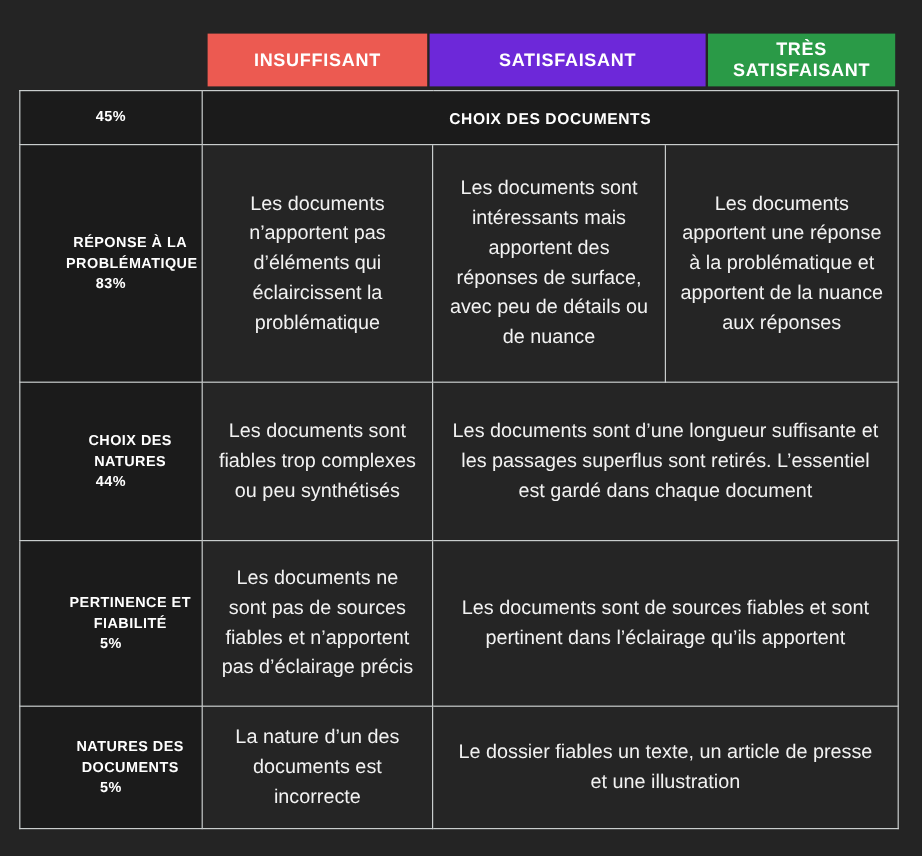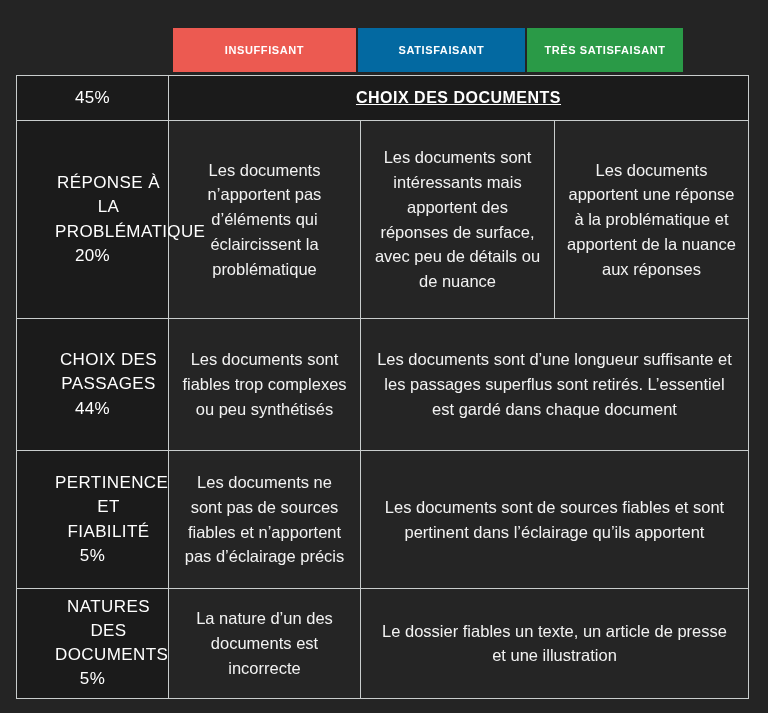--- a/index.html
+++ b/index.html
@@ -31,28 +31,28 @@
     height: 44px;
     display: flex;
     gap: 2px;
   }
   .hdr {
     display: flex;
     align-items: center;
     justify-content: center;
     color: #ffffff;
     font-weight: bold;
-    font-size: 11px;
+    font-size: 15px;
     letter-spacing: 0.6px;
     text-align: center;
     box-sizing: border-box;
     padding: 0 4px;
   }
   .hdr-1 { width: 183px; background: #ec5a51; }
-  .hdr-2 { width: 167px; background: #0369a1; }
+  .hdr-2 { width: 230px; background: #6d28d9; }
   .hdr-3 { width: 156px; background: #2a9a47; }
 
   
   table.grid {
     position: absolute;
     left: 16px;
     top: 75px;
     width: 732px;
     height: 615px;
     border-collapse: collapse;
@@ -62,22 +62,22 @@
     border: 1px solid #c9cdcd;
     vertical-align: middle;
     box-sizing: border-box;
   }
 
   
   td.lbl {
     width: 152px;
     background: #1b1b1b;
     color: #ffffff;
-    font-weight: normal;
-    font-size: 17px;
+    font-weight: bold;
+    font-size: 12px;
     line-height: 1.42;
     letter-spacing: 0.4px;
     text-align: center;
     padding: 6px 6px;
   }
   td.lbl .pct { display: block; }
   td.lbl .nm  { display: block; margin-left: 32px; }
 
   
   td.cell {
@@ -86,24 +86,23 @@
     font-size: 16.5px;
     line-height: 1.5;
     text-align: center;
     padding: 8px 12px;
     font-weight: 400;
   }
   td.span-all {
     background: #1b1b1b;
     color: #ffffff;
     font-weight: bold;
-    font-size: 16px;
+    font-size: 13px;
     letter-spacing: 0.5px;
     text-align: center;
-    text-decoration: underline;
   }
 
   
   col.c1 { width: 152px; }
   col.c2 { width: 192px; }
   col.c3 { width: 194px; }
   col.c4 { width: 194px; }
 </style>
 </head>
 <body>
@@ -126,30 +125,30 @@
     <tbody>
 
       <tr style="height:45px;">
         <td class="lbl">45%</td>
         <td class="span-all" colspan="3">CHOIX DES DOCUMENTS</td>
       </tr>
 
       <tr style="height:198px;">
         <td class="lbl">
           <span class="nm">RÉPONSE À LA PROBLÉMATIQUE</span>
-          <span class="pct">20%</span>
+          <span class="pct">83%</span>
         </td>
         <td class="cell">Les documents n’apportent pas d’éléments qui éclaircissent la problématique</td>
         <td class="cell">Les documents sont intéressants mais apportent des réponses de surface, avec peu de détails ou de nuance</td>
         <td class="cell">Les documents apportent une réponse à la problématique et apportent de la nuance aux réponses</td>
       </tr>
 
       <tr style="height:132px;">
         <td class="lbl">
-          <span class="nm">CHOIX DES PASSAGES</span>
+          <span class="nm">CHOIX DES NATURES</span>
           <span class="pct">44%</span>
         </td>
         <td class="cell">Les documents sont fiables trop complexes ou peu synthétisés</td>
         <td class="cell" colspan="2">Les documents sont d’une longueur suffisante et les passages superflus sont retirés. L’essentiel est gardé dans chaque document</td>
       </tr>
 
       <tr style="height:138px;">
         <td class="lbl">
           <span class="nm">PERTINENCE ET FIABILITÉ</span>
           <span class="pct">5%</span>

